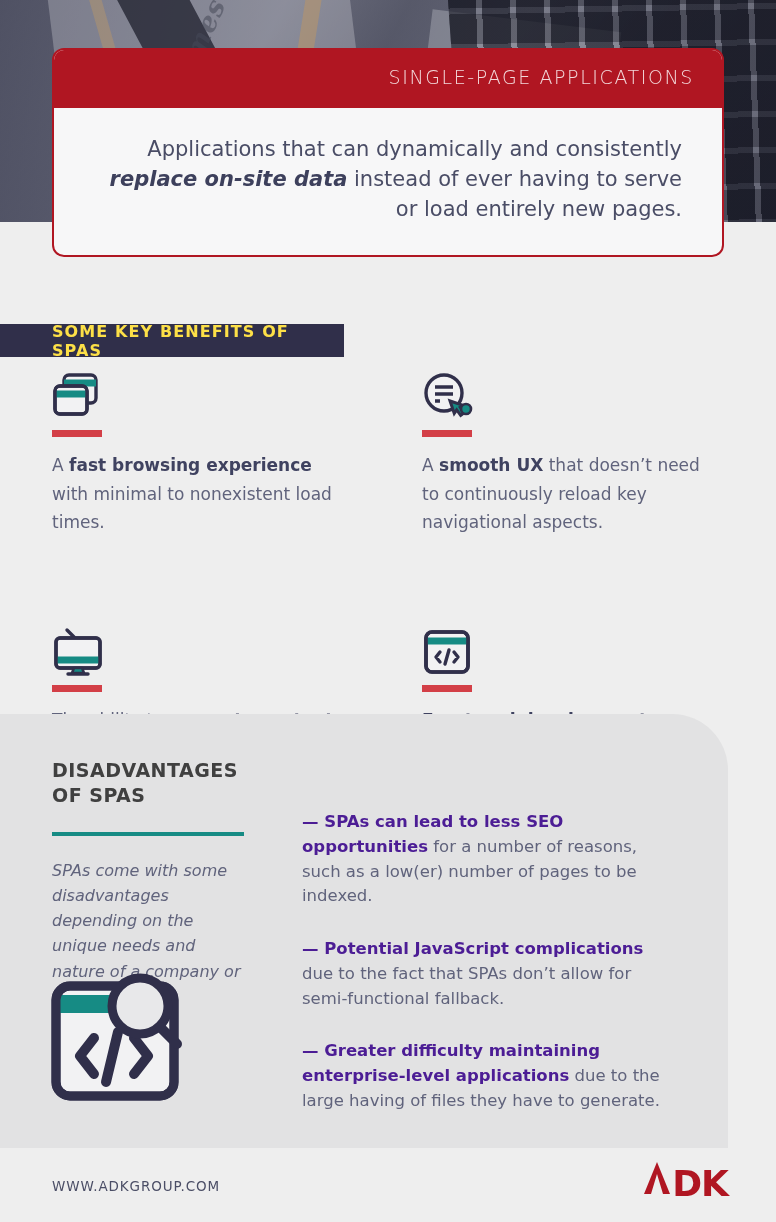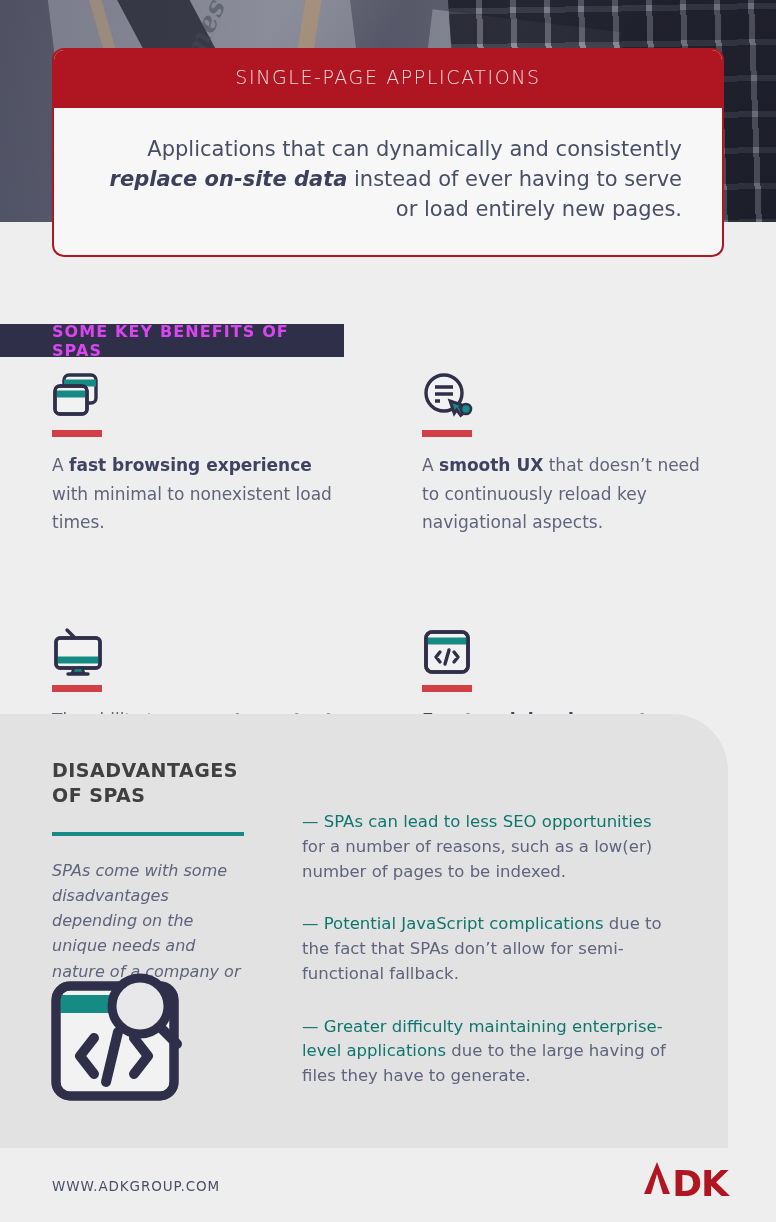--- a/index.html
+++ b/index.html
@@ -65,21 +65,21 @@
   .card {
     position:absolute; left:52px; top:48px; width:672px;
     border:2px solid #b01622;
     border-radius:12px;
     overflow:hidden;
     background:#f7f7f8;
   }
   .card-top {
     background:#b01622;
     padding:16px 28px 20px;
-    text-align:center;
+    text-align:right;
   }
   .card-kicker {
     color:#f3d8da;
     font-size:19px;
     letter-spacing:1.6px;
     font-weight:300;
   }
   .card-title {
     color:#ffffff;
     font-size:34px;
@@ -96,21 +96,21 @@
   }
   .card-body b { font-weight:bold; font-style:italic; color:#3d405c; }
 
   
   .banner {
     position:absolute; left:0; top:324px; width:344px; height:33px;
     background:#302f4a;
     display:flex; align-items:center;
   }
   .banner span {
-    color:#d946ef; font-size:16px; font-weight:bold;
+    color:#fde047; font-size:16px; font-weight:bold;
     letter-spacing:1.1px; padding-left:52px;
   }
 
   
   .benefits {
     position:absolute; left:52px; top:372px; width:672px;
     display:grid; grid-template-columns:370px 302px;
     row-gap:90px;
   }
   .benefit-icon { height:50px; margin-bottom:8px; }
@@ -132,21 +132,21 @@
     letter-spacing:.5px; line-height:1.33;
   }
   .dis-rule { width:192px; height:4px; background:#168b84; margin:23px 0 22px; }
   .dis-note {
     color:#60637c; font-size:16px; font-style:italic; line-height:1.58;
   }
   .dis-bigicon { position:absolute; left:50px; top:258px; }
 
   .dis-right { position:absolute; left:302px; top:96px; width:372px; }
   .dis-item { margin-bottom:28px; color:#60637c; font-size:16.5px; line-height:1.5; }
-  .dis-item b { color:#0f766e; font-weight:normal; }
+  .dis-item b { color:#4c1d95; font-weight:bold; }
 
   
   .footer {
     position:absolute; left:0; top:1148px; width:776px; height:74px;
     background:#eeeeee;
   }
   .footer-url {
     position:absolute; left:52px; top:30px;
     color:#4b4e66; font-size:13.5px; letter-spacing:.9px;
   }

